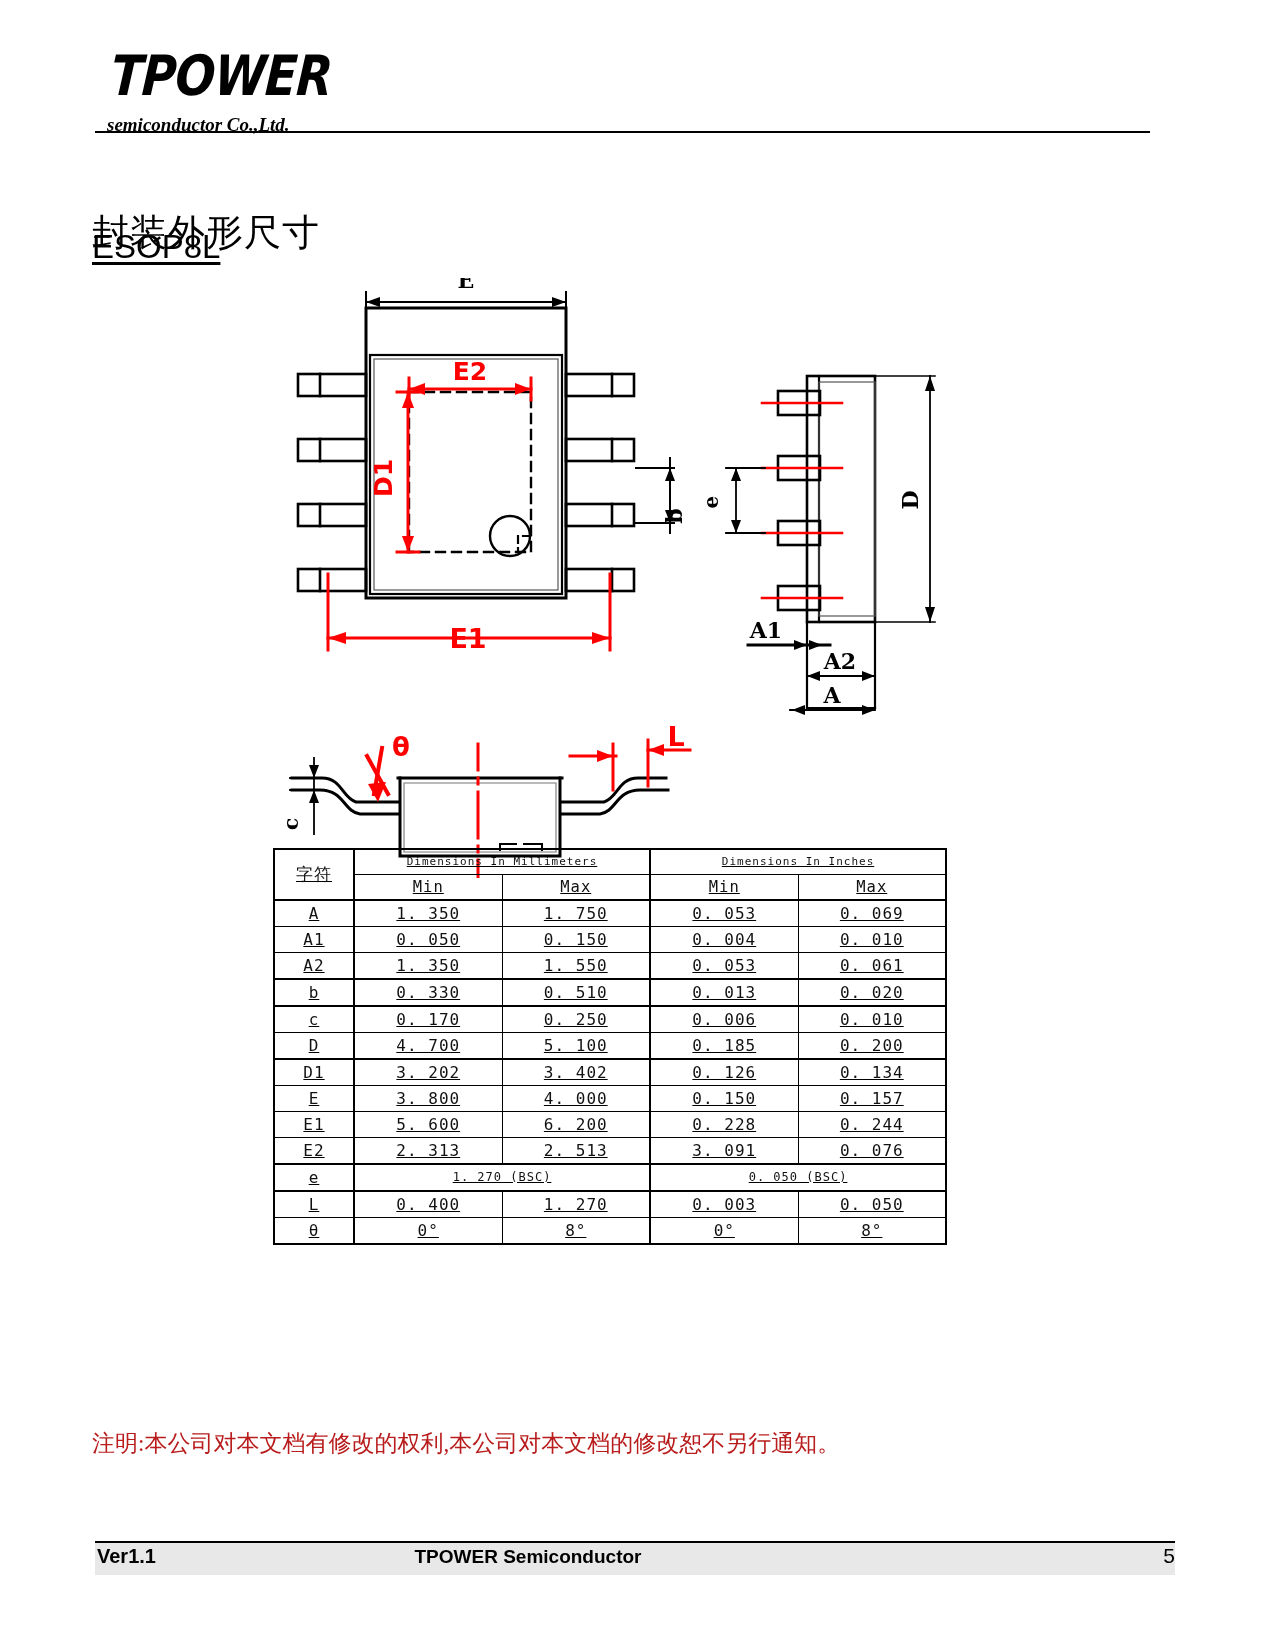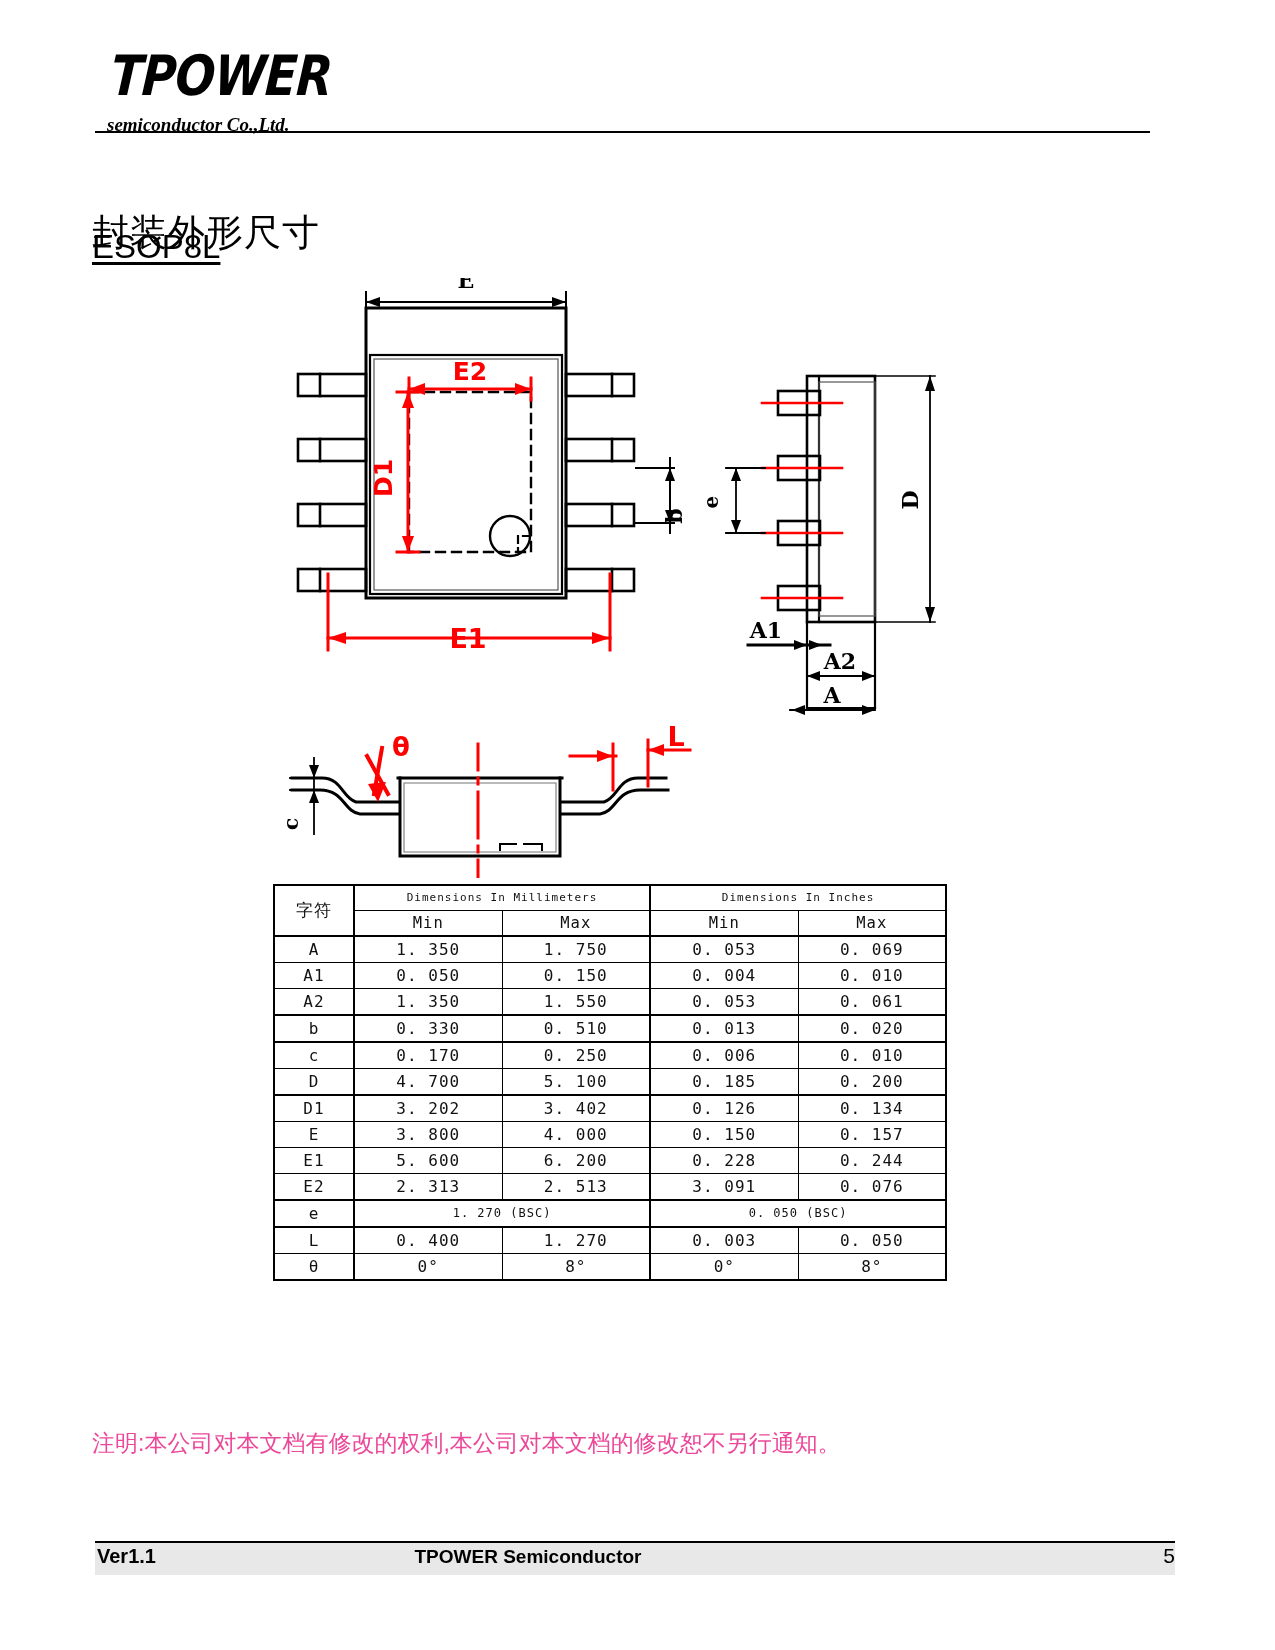--- a/index.html
+++ b/index.html
@@ -107,22 +107,23 @@
     top: 278px;
     width: 700px;
     height: 600px;
   }
   .drawing svg { display: block; }
 
   
   .dim-table-wrap {
     position: absolute;
     left: 273px;
-    top: 884px;
+    top: 848px;
     width: 796px;
+    text-decoration: underline;
   }
   table.dim-table {
     border-collapse: collapse;
     width: 672px;
     font-family: "DejaVu Sans Mono", monospace;
     font-size: 15.5px;
     color: #111;
     table-layout: fixed;
   }
   table.dim-table th,
@@ -148,23 +149,23 @@
   .bsc-cell { font-size: 12px; letter-spacing: 1px; }
   .deg-cell { font-size: 16px; }
   .thick-top td, .thick-top th { border-top: 2.5px solid #000 !important; }
   .vsep-strong { border-left: 2.5px solid #000 !important; }
 
   
   .note {
     position: absolute;
     left: 92px;
     top: 1428px;
-    font-family: Liberation Sans, sans-serif;
+    font-family: Liberation Serif, serif;
     font-size: 23px;
-    color: #ec4899;
+    color: #b91c1c;
   }
 
   
   .footer-rule {
     position: absolute;
     left: 95px;
     top: 1541px;
     width: 1080px;
     height: 0;
     border-top: 2.5px solid #000;

